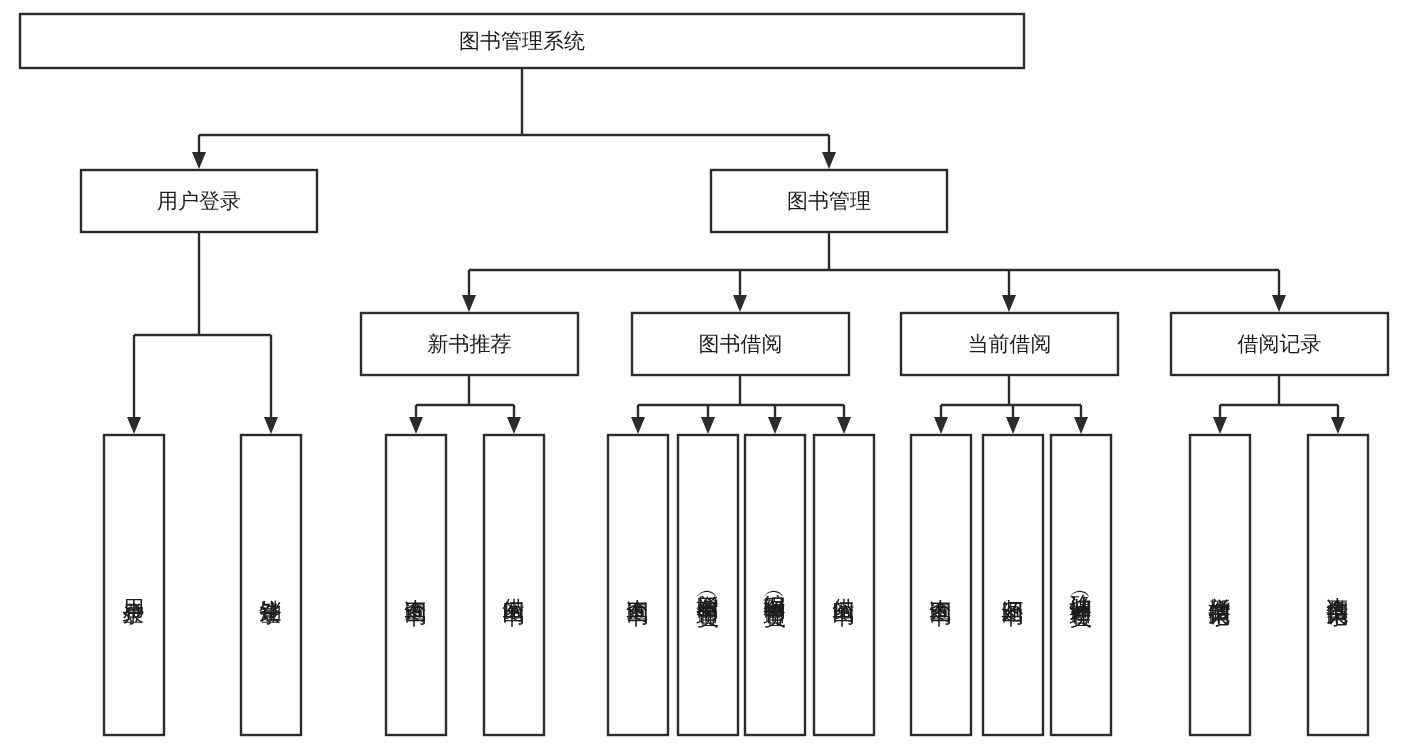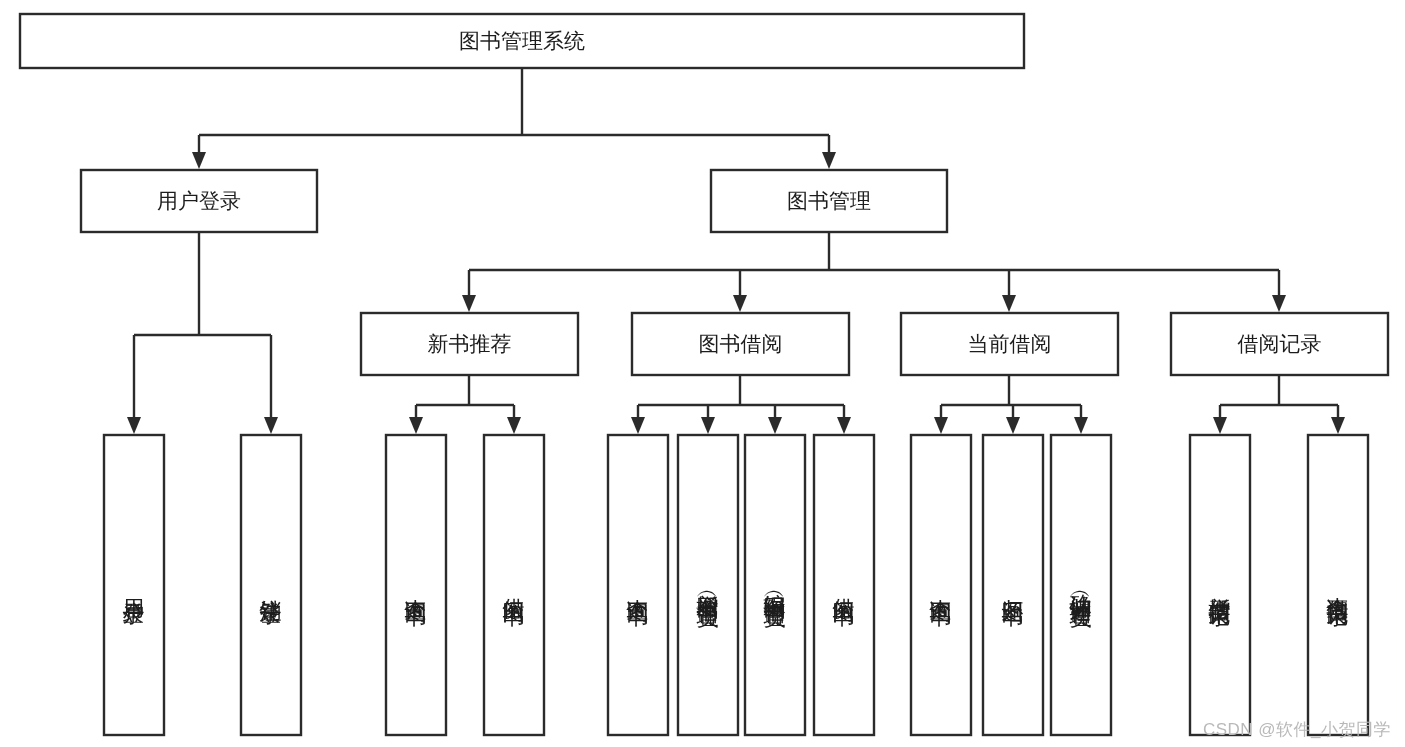--- a/index.html
+++ b/index.html
@@ -217,14 +217,13 @@
       <div class="vtext-wrap" style="left: 1051px; top: 435px; width: 60px; height: 300px;">
         <span class="vtext">确认归还（管理员）</span>
       </div>
       <div class="vtext-wrap" style="left: 1190px; top: 435px; width: 60px; height: 300px;">
         <span class="vtext">新增借阅记录</span>
       </div>
       <div class="vtext-wrap" style="left: 1308px; top: 435px; width: 60px; height: 300px;">
         <span class="vtext">查询借阅记录</span>
       </div>
     </div>
-  <div class="watermark">CSDN @软件_小贺同学</div>
 </div>
 
 </body></html>

